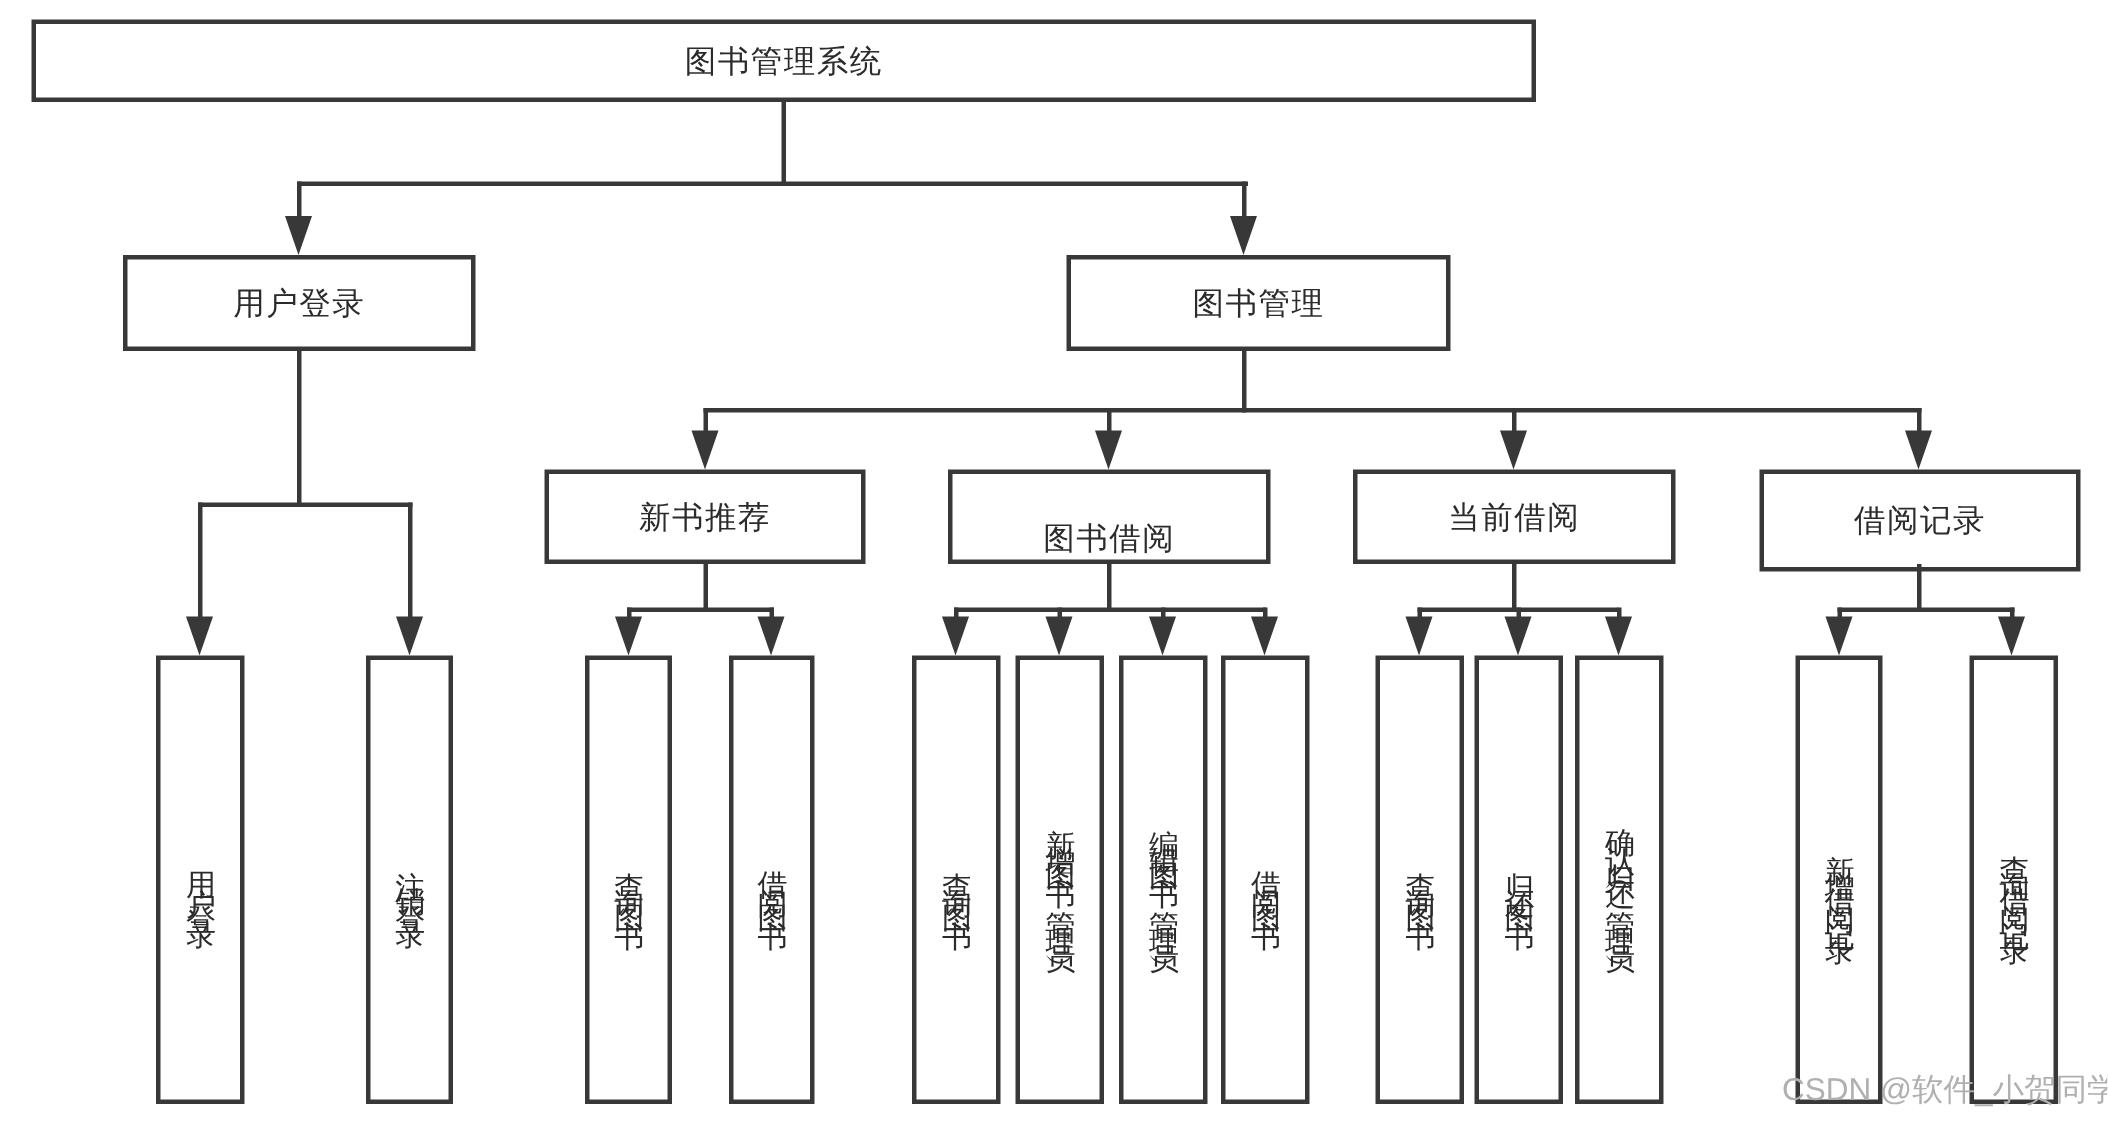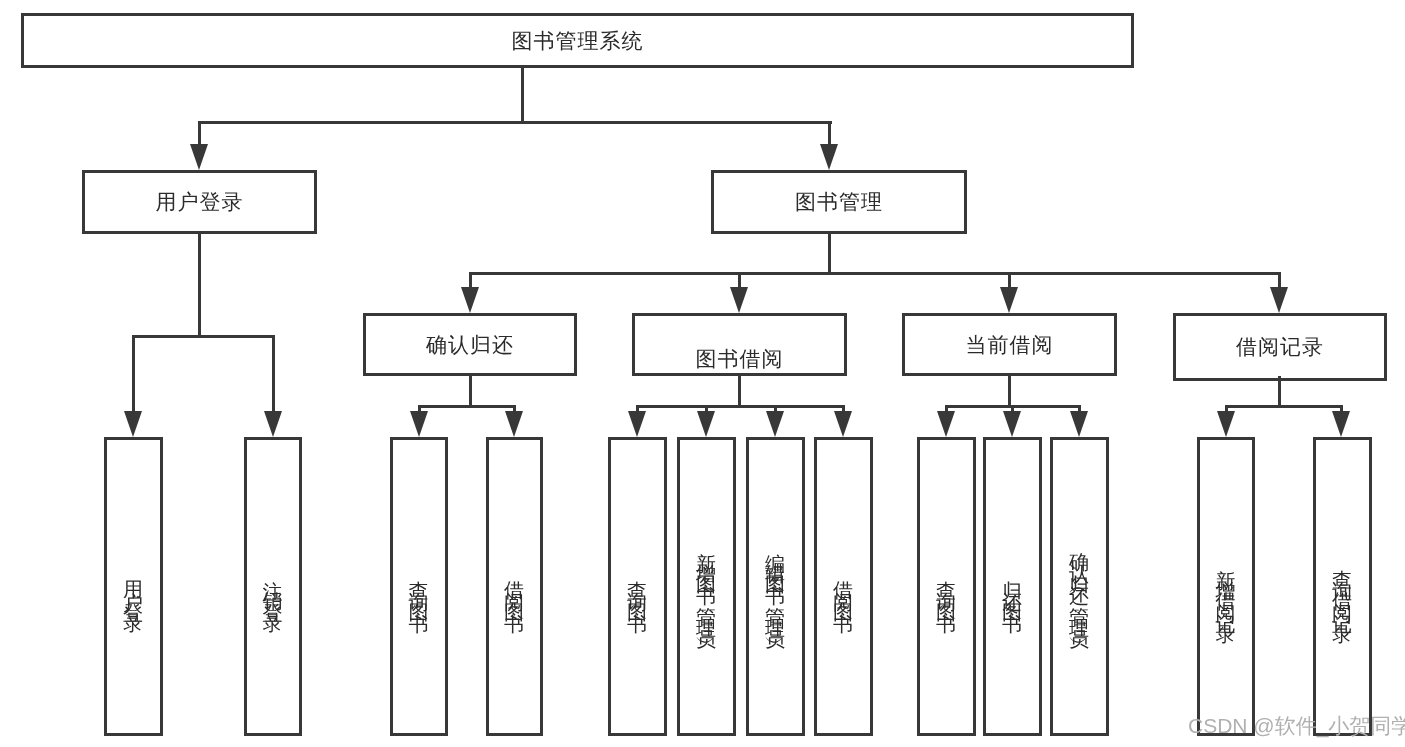--- a/index.html
+++ b/index.html
@@ -28,33 +28,33 @@
   .watermark{
     position:absolute;left:1188px;top:712px;z-index:5;
     font-size:21px;color:#b0b0b0;white-space:nowrap;
   }
 </style>
 </head>
 <body>
 
 <div class="stage">
 
-  <div class="box" style="left:21px;top:13px;width:1113px;height:55px;">
+  <div class="box" style="left:21px;top:13px;width:1003px;height:55px;">
     <span>图书管理系统</span>
   </div>
 
   <div class="box" style="left:82px;top:170px;width:235px;height:64px;">
     <span>用户登录</span>
   </div>
   <div class="box" style="left:711px;top:170px;width:256px;height:64px;">
     <span>图书管理</span>
   </div>
 
   <div class="box" style="left:363px;top:313px;width:214px;height:63px;">
-    <span>确认归还</span>
+    <span>新书推荐</span>
   </div>
   <div class="box" style="left:632px;top:313px;width:215px;height:63px;align-items:flex-end;">
     <span>图书借阅</span>
   </div>
   <div class="box" style="left:902px;top:313px;width:215px;height:63px;">
     <span>当前借阅</span>
   </div>
   <div class="box" style="left:1173px;top:313px;width:214px;height:68px;">
     <span>借阅记录</span>
   </div>

